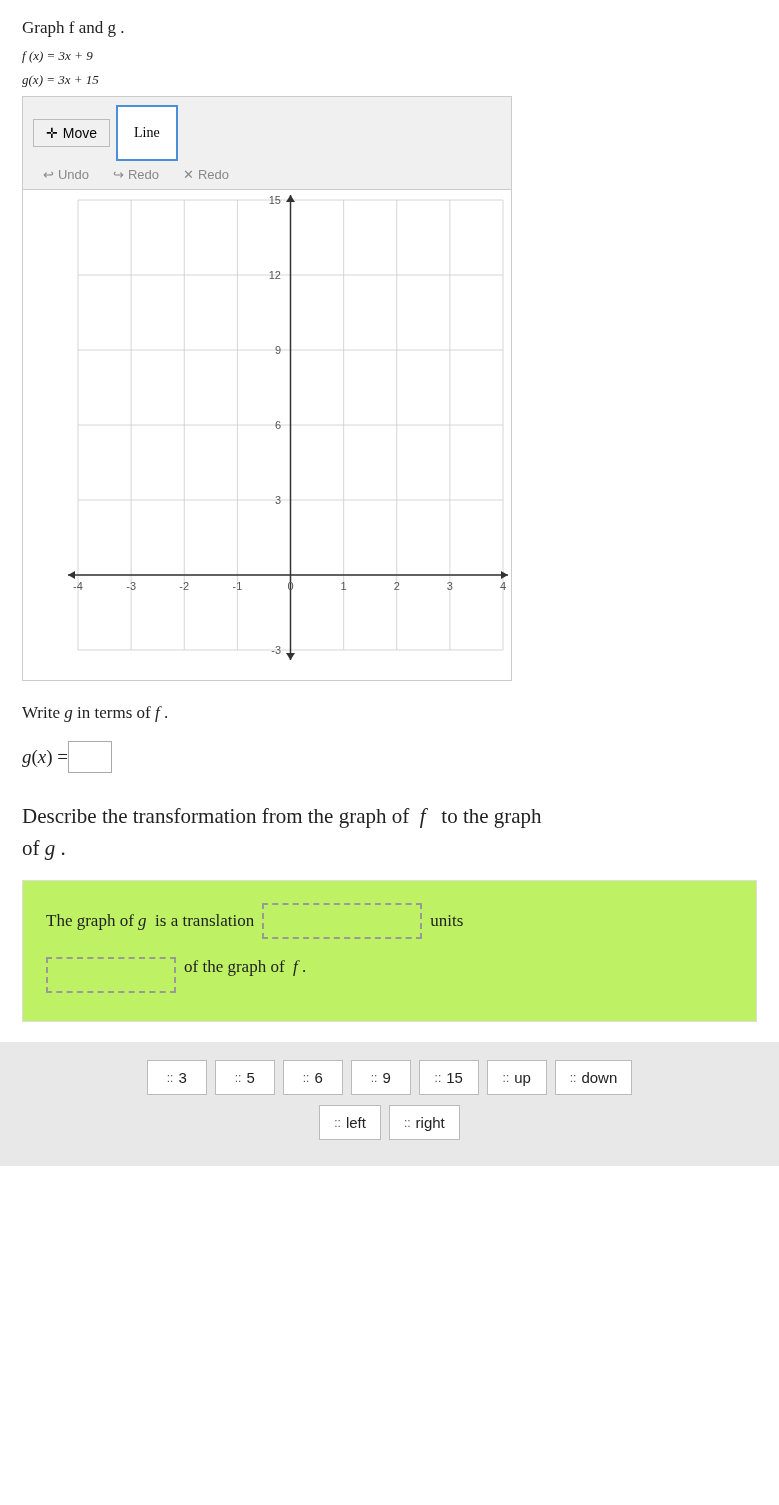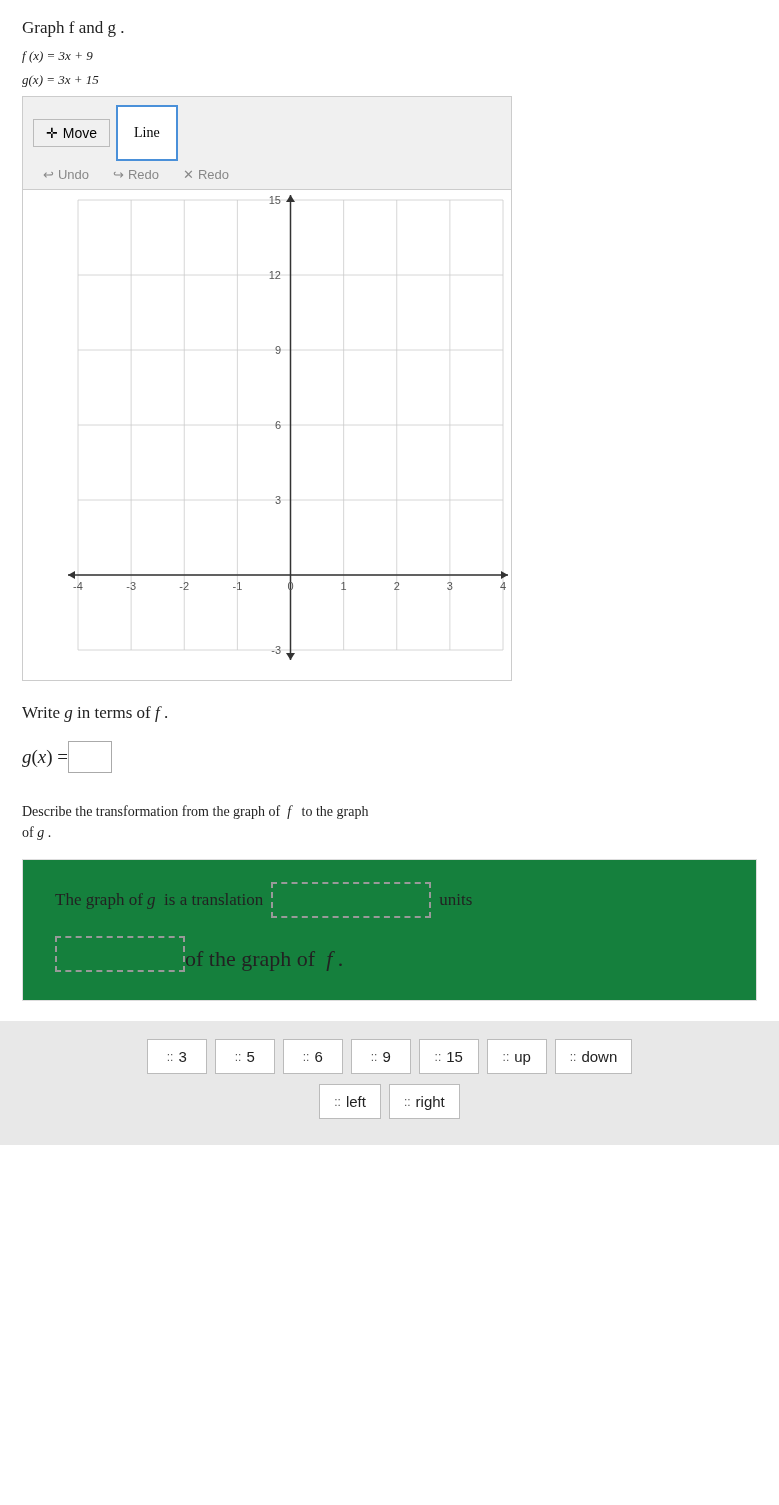--- a/index.html
+++ b/index.html
@@ -112,31 +112,31 @@
       height: 32px;
       border: 1px solid #aaa;
       display: inline-block;
     }
 
     
     .describe-section {
       margin-top: 28px;
     }
     .describe-text {
-      font-size: 14px;
+      font-size: 21px;
       font-family: Georgia, serif;
       margin-bottom: 16px;
       line-height: 1.5;
     }
 
     
     .translation-box {
-      background: #15803d;
+      background: #bef264;
       border: 1px solid #ddd;
-      padding: 22px 20px 28px 32px;
+      padding: 22px 20px 28px 23px;
       margin-top: 4px;
     }
     .translation-line1 {
       font-size: 17px;
       font-family: Georgia, serif;
       display: flex;
       align-items: center;
       gap: 8px;
       margin-bottom: 18px;
       flex-wrap: wrap;
@@ -147,24 +147,25 @@
       height: 36px;
       display: inline-block;
     }
     .dashed-box-sm {
       border: 2px dashed #999;
       width: 130px;
       height: 36px;
       display: inline-block;
     }
     .translation-line2 {
-      font-size: 22px;
-      font-family: Georgia, serif;
-      display: flex;
-      align-items: flex-end;
+      font-size: 17px;
+      font-family: Georgia, serif;
+      display: flex;
+      align-items: flex-start;
+      gap: 8px;
     }
 
     
     .tiles-section {
       background: #e8e8e8;
       padding: 18px 10px 16px 10px;
       margin-top: 0;
     }
     .tiles-row {
       display: flex;

